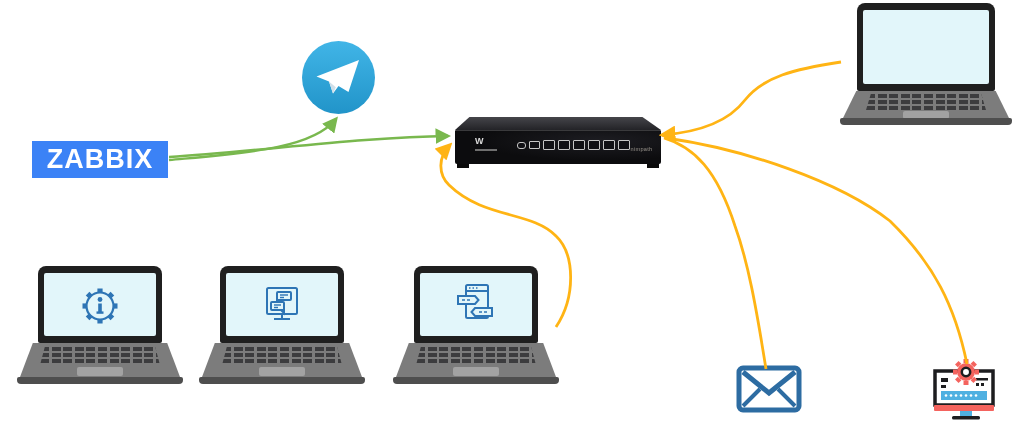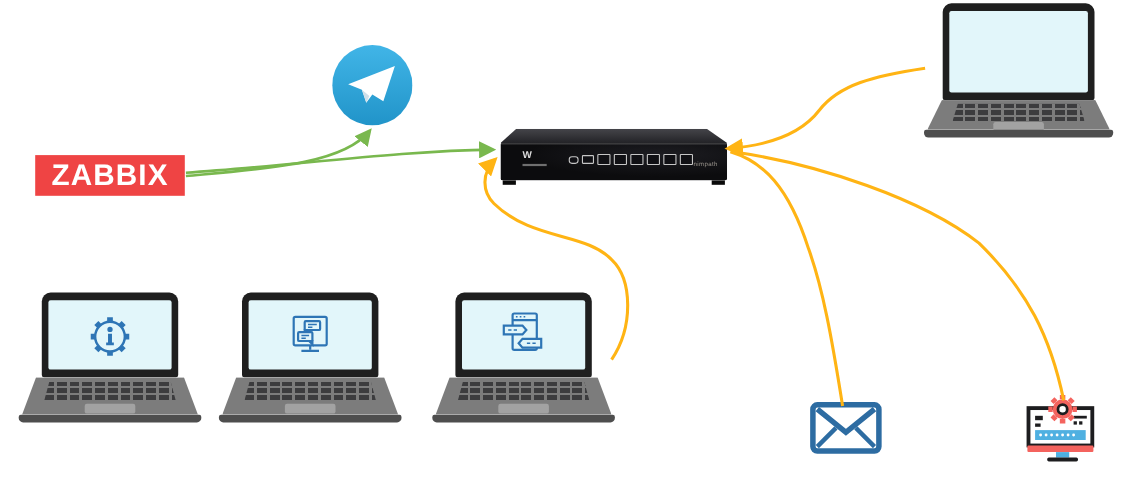--- a/index.html
+++ b/index.html
@@ -4,21 +4,21 @@
 <style>
   html,body { margin:0; padding:0; background:#ffffff; }
   .canvas {
     position:relative; width:1024px; height:447px; background:#ffffff;
     overflow:hidden; font-family:"Liberation Sans", sans-serif;
   }
 
   
   .zabbix {
     position:absolute; left:32px; top:141px; width:136px; height:37px;
-    background:#ef4444; color:#ffffff; display:flex; align-items:center; justify-content:center;
+    background:#3b82f6; color:#ffffff; display:flex; align-items:center; justify-content:center;
     font-size:27px; font-weight:bold; letter-spacing:1px;
   }
 
   
   .telegram { position:absolute; left:302px; top:41px; width:73px; height:73px; }
 
   
   .appliance { position:absolute; left:452px; top:114px; width:210px; height:58px; }
   .app-top {
     position:absolute; left:3px; top:3px; width:206px; height:13px;

